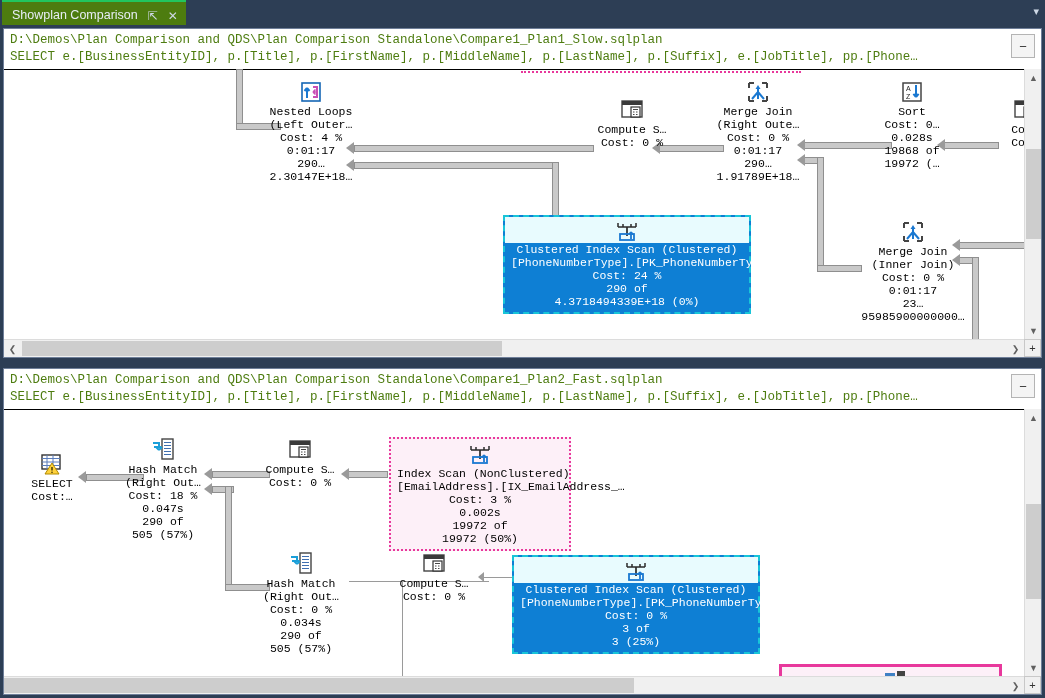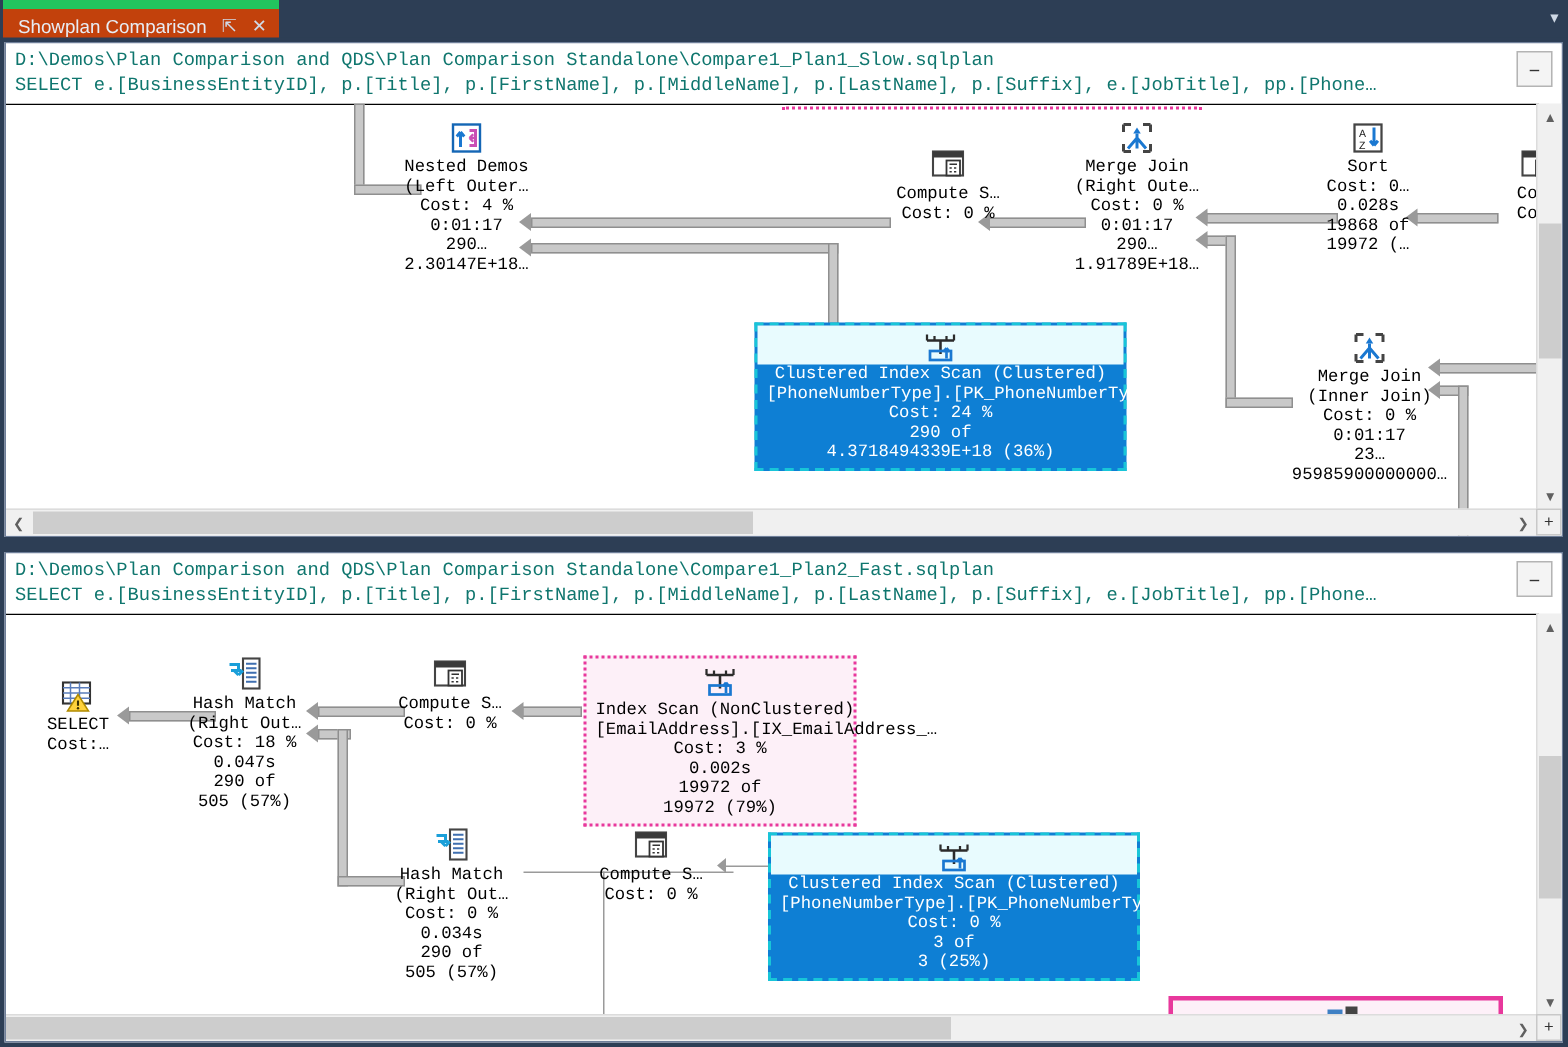--- a/index.html
+++ b/index.html
@@ -10,26 +10,26 @@
     font-family: "Liberation Sans", sans-serif;
   }
 
   
   #tabstrip {
     position: absolute; left: 0; top: 0; width: 1045px; height: 25px;
     background: #2d3e55;
   }
   #tab-showplan {
     position: absolute; left: 2px; top: 0; height: 25px;
-    background: #c2410c;
+    background: #4d7c0f;
     color: #e7edf5;
     font-size: 12.5px;
     padding: 4px 8px 0 10px;
-    display: flex; align-items: flex-start; gap: 10px;
-    border-top: 6px solid #22c55e;
+    display: flex; align-items: center; gap: 10px;
+    border-top: 2px solid #22c55e;
   }
   #tab-showplan .tab-label { line-height: 17px; }
   .tab-icon { font-size: 12px; color: #cfd9e6; cursor: default; line-height: 14px; }
   #tab-dropdown {
     position: absolute; right: 6px; top: 5px;
     color: #cfd9e6; font-size: 11px;
   }
 
   
   .pane {
@@ -38,21 +38,21 @@
     border: 1px solid #6f7f99;
   }
   #pane-top    { top: 28px; height: 330px; }
   #pane-bottom { top: 368px; height: 327px; }
 
   .pane-header {
     position: absolute; left: 0; top: 0; right: 0; height: 40px;
     background: #ffffff;
     font-family: "Liberation Mono", monospace;
     font-size: 12.5px;
-    color: #0f766e;
+    color: #4d7c0f;
     padding: 3px 0 0 6px;
     overflow: hidden;
     white-space: nowrap;
   }
   .pane-header .line { line-height: 17px; }
 
   .collapse-btn {
     position: absolute; right: 6px; top: 5px;
     width: 24px; height: 24px;
     border: 1px solid #b4b4b4;
@@ -222,21 +222,21 @@
 
     <div class="node" style="left:252px; top:10px; width:110px;">
       <div class="ico">
         <svg width="24" height="24" viewBox="0 0 24 24">
           <rect x="3" y="3" width="18" height="18" fill="#fff" stroke="#1466b5" stroke-width="1.6"></rect>
           <path d="M8 18 L8 8 M8 8 L5.5 11 M8 8 L10.5 11" stroke="#1a78d1" stroke-width="2" fill="none"></path>
           <path d="M14 7 h4 v10 h-4" stroke="#c94fb5" stroke-width="2" fill="none"></path>
           <path d="M18 12 h-4 M14 12 l2.5 -2.5 M14 12 l2.5 2.5" stroke="#c94fb5" stroke-width="1.6" fill="none"></path>
         </svg>
       </div>
-      <div class="lbl">Nested Demos</div>
+      <div class="lbl">Nested Loops</div>
       <div class="lbl">(Left Outer…</div>
       <div class="metric">Cost: 4 %</div>
       <div class="metric">0:01:17</div>
       <div class="metric">290…</div>
       <div class="metric">2.30147E+18…</div>
     </div>
 
     <div class="node" style="left:592px; top:28px; width:72px;">
       <div class="ico">
         <svg width="24" height="22" viewBox="0 0 24 22">
@@ -301,21 +301,21 @@
           <path d="M4 8 h18 M13 8 v9" stroke="#2b2b2b" stroke-width="1.7" fill="none"></path>
           <path d="M4 8 v-4 M22 8 v-4 M9 8 v-3 M17 8 v-3" stroke="#2b2b2b" stroke-width="1.5" fill="none"></path>
           <rect x="6" y="15" width="14" height="6" fill="none" stroke="#1a78d1" stroke-width="1.8"></rect>
           <path d="M17 20 v-7 M17 13 l-2 2.5 M17 13 l2 2.5" stroke="#1a78d1" stroke-width="1.8" fill="none"></path>
         </svg>
       </div>
       <div class="lbl">Clustered Index Scan (Clustered)</div>
       <div class="lbl">[PhoneNumberType].[PK_PhoneNumberTy…</div>
       <div class="metric">Cost: 24 %</div>
       <div class="metric">290 of</div>
-      <div class="metric">4.3718494339E+18 (36%)</div>
+      <div class="metric">4.3718494339E+18 (0%)</div>
     </div>
 
     <div class="node" style="left:855px; top:150px; width:108px;">
       <div class="ico">
         <svg width="24" height="24" viewBox="0 0 24 24">
           <path d="M3 3 h5 M3 3 v5 M21 3 h-5 M21 3 v5 M3 21 h5 M3 21 v-5 M21 21 h-5 M21 21 v-5" stroke="#444" stroke-width="2" fill="none"></path>
           <path d="M12 19 L12 9 M6 19 L12 12 M18 19 L12 12" stroke="#1a78d1" stroke-width="2" fill="none"></path>
           <path d="M12 5 L9.5 9 L14.5 9 Z" fill="#1a78d1"></path>
         </svg>
       </div>
@@ -427,21 +427,21 @@
           <path d="M4 8 v-4 M22 8 v-4 M9 8 v-3 M17 8 v-3" stroke="#2b2b2b" stroke-width="1.5" fill="none"></path>
           <rect x="6" y="15" width="14" height="6" fill="none" stroke="#1a78d1" stroke-width="1.8"></rect>
           <path d="M17 20 v-7 M17 13 l-2 2.5 M17 13 l2 2.5" stroke="#1a78d1" stroke-width="1.8" fill="none"></path>
         </svg>
       </div>
       <div class="lbl">Index Scan (NonClustered)</div>
       <div class="lbl">[EmailAddress].[IX_EmailAddress_…</div>
       <div class="metric">Cost: 3 %</div>
       <div class="metric">0.002s</div>
       <div class="metric">19972 of</div>
-      <div class="metric">19972 (79%)</div>
+      <div class="metric">19972 (50%)</div>
     </div>
 
     <div class="node" style="left:243px; top:142px; width:108px;">
       <div class="ico">
         <svg width="26" height="26" viewBox="0 0 26 26">
           <rect x="12" y="2" width="11" height="20" fill="#fff" stroke="#444" stroke-width="1.4"></rect>
           <path d="M14 5.5h7 M14 8.5h7 M14 11.5h7 M14 14.5h7 M14 17.5h7" stroke="#3f6fb0" stroke-width="1.2"></path>
           <path d="M3 6 h6 v4" stroke="#1a9fd9" stroke-width="2" fill="none"></path>
           <path d="M9 13 l-3 -3 M9 13 l3 -3" stroke="#1a9fd9" stroke-width="2" fill="none"></path>
           <path d="M4 10 h7" stroke="#1a9fd9" stroke-width="2" fill="none"></path>

